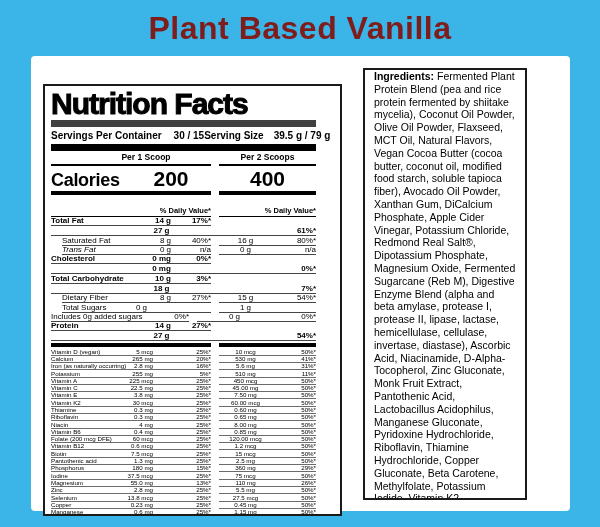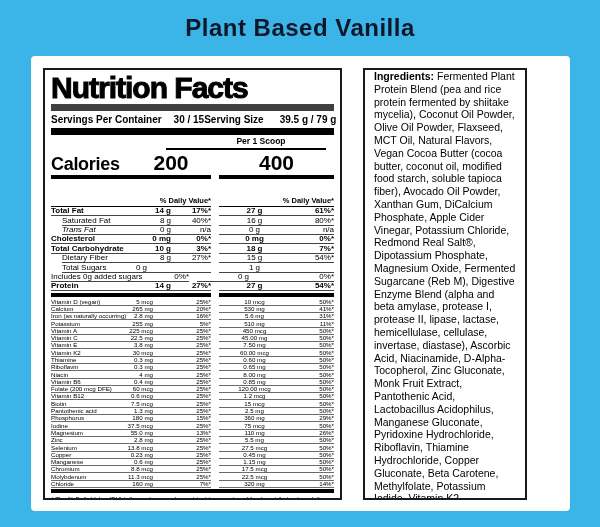--- a/index.html
+++ b/index.html
@@ -4,75 +4,75 @@
 <style>
   html,body { margin:0; padding:0; background:#fff; }
   .stage {
     position:relative; width:600px; height:527px;
     background:#3bb5e7; overflow:hidden;
     font-family:"Liberation Sans", sans-serif; color:#000;
   }
   .app-title {
     position:absolute; top:0; left:0; right:0; height:56px;
     display:flex; align-items:center; justify-content:center;
-    color:#0f172a; font-size:24px; font-weight:bold; letter-spacing:0.5px;
+    color:#7f1d1d; font-size:32px; font-weight:bold; letter-spacing:0.5px;
   }
   .card {
     position:absolute; left:31px; top:56px; width:539px; height:455px;
     background:#ffffff; border-radius:4px;
   }
   
   .nf-panel {
-    position:absolute; left:12px; top:12px; width:299px; height:432px;
+    position:absolute; left:12px; top:28px; width:299px; height:432px;
     border:2px solid #1a1a1a; box-sizing:border-box;
-    padding:2px 6px 0 6px; overflow:hidden; background:#fff;
+    padding:2px 24px 0 6px; overflow:hidden; background:#fff;
   }
   .nf-title {
     font-size:30px; font-weight:bold; letter-spacing:-1px; line-height:1.06;
     -webkit-text-stroke:1px #000; white-space:nowrap;
   }
   .nf-servings {
     display:flex; align-items:baseline; border-top:7px solid #404040;
     padding:3px 0 2px 0; font-size:10px; font-weight:bold; white-space:nowrap;
   }
   .nf-servings .v1 { margin-left:12px; }
   .nf-servings .sp { flex:1; }
-  .nf-servings .v2 { margin-left:16px; }
+  .nf-servings .v2 { margin-left:10px; }
   .bar-full { height:7px; background:#000; margin:1px 0 2px 0; }
   .bar-full.end { height:4px; margin:1px 0 1px 0; }
   .row { display:flex;justify-content:flex-end; }
   .g1 { width:160px; display:flex; align-items:flex-end; box-sizing:border-box; }
   .gap { width:8px; flex:none; }
   .g2 { flex:1; display:flex; align-items:flex-end; box-sizing:border-box; }
   .head { margin-top:1px; }
   .head .g1, .head .g2 {
     justify-content:center; border-bottom:2px solid #000;
     font-size:8.5px; font-weight:bold; height:13px; padding-bottom:2px;
   }
   .head .g1 { padding-left:30px; }
   .cal { height:23px; }
   .cal .lab { font-size:18px; font-weight:bold; letter-spacing:-0.3px; line-height:1; }
   .cal .val { flex:1; text-align:center; font-size:21px; font-weight:bold; line-height:1; }
   .barrow { margin:2px 0 1px 0; }
   .barrow .g1, .barrow .g2 { height:4px; background:#000; border:0; }
   .dv { font-size:7.5px; font-weight:bold; }
-  .dv .g1, .dv .g2 { justify-content:flex-end; border-bottom:1px solid #000; height:27px; padding-bottom:1px; }
+  .dv .g1, .dv .g2 { justify-content:flex-end; border-bottom:1px solid #000; height:21px; padding-bottom:1px; }
   .nrow .g1, .nrow .g2 { border-bottom:1px solid #444; }
   .nrow.macro { font-size:8px; }
   .nrow.macro .g1, .nrow.macro .g2 { height:9.4px; }
   .nrow.vitamin { font-size:6.2px; }
   .nrow.vitamin .g1, .nrow.vitamin .g2 { height:7.3px; border-bottom-color:#6b6b6b; }
   .lab { flex:1 1 0; min-width:0; white-space:nowrap; overflow:visible; }
   .amt { width:52px; flex:none; text-align:right; white-space:nowrap; }
   .pct { width:40px; flex:none; text-align:right; white-space:nowrap; }
   .nrow.vitamin .amt { width:46px; }
   .nrow.vitamin .pct { width:58px; }
   .amt2 { flex:1 1 0; min-width:0; text-align:center; white-space:nowrap; }
   .pct2 { width:44px; flex:none; text-align:right; white-space:nowrap; }
-  .bold { font-weight:bold; }
+  .bold { font-weight:bold;flex-direction:column; }
   .italic .lab { font-style:italic; }
   .footnote { font-size:6.4px; line-height:1.28; padding-top:2px; color:#000; }
   
   .ing-panel {
     position:absolute; left:332px; top:12px; width:164px; height:432px;
     border:2px solid #1a1a1a; box-sizing:border-box;
     padding:0 9px; overflow:hidden; background:#fff;
   }
   .ing-text { font-size:10.5px; line-height:1.22; margin:0; }
   .ing-label { font-weight:bold; }
@@ -96,20 +96,21 @@
         <span class="sp"></span>
         <span>Serving Size</span>
         <span class="v2">39.5 g / 79 g</span>
       </div>
 
       <div class="bar-full"></div>
 
       <div class="row head">
         <div class="g1">Per 1 Scoop</div>
         <div class="gap"></div>
+        <div class="g2">Per 2 Scoops</div>
       </div>
 
       <div class="row cal">
         <div class="g1">
           <span class="lab">Calories</span>
           <span class="val">200</span>
         </div>
         <div class="gap"></div>
         <div class="g2">
           <span class="val">400</span>

